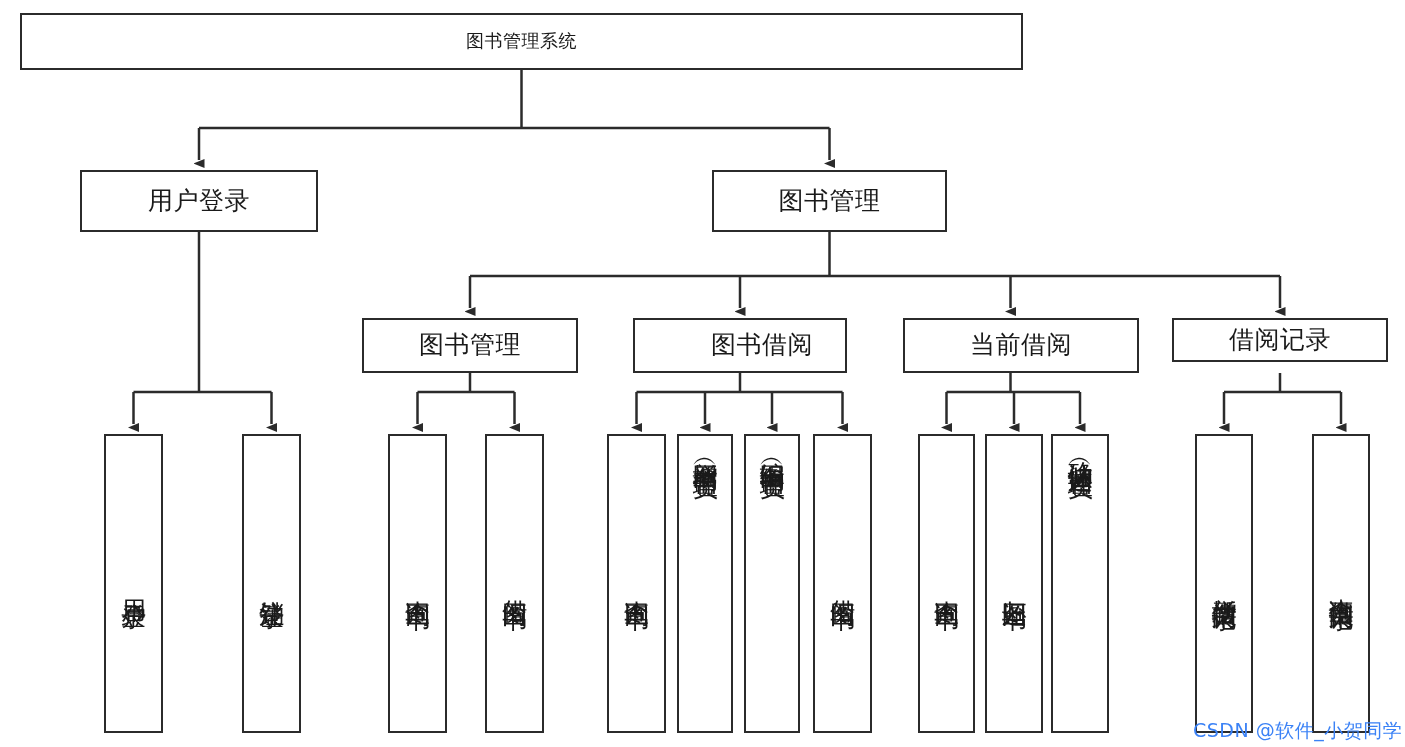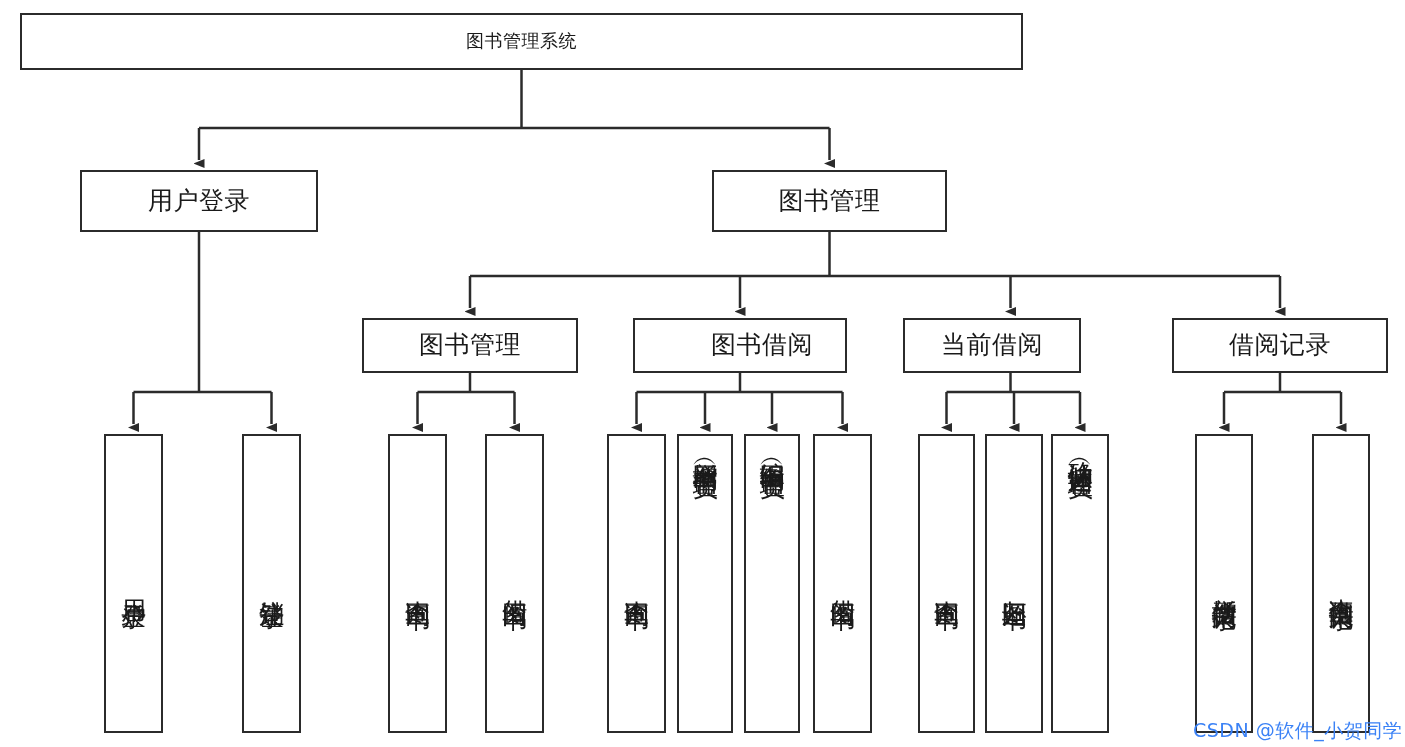--- a/index.html
+++ b/index.html
@@ -139,24 +139,24 @@
   <div class="node h" style="left: 712px; top: 170px; width: 235px; height: 62px;">
     <span class="label">图书管理</span>
   </div>
 
   <div class="node h" style="left: 362px; top: 318px; width: 216px; height: 55px;">
     <span class="label">图书管理</span>
   </div>
   <div class="node h" style="left: 633px; top: 318px; width: 214px; height: 55px; padding-left: 44px;">
     <span class="label">图书借阅</span>
   </div>
-  <div class="node h" style="left: 903px; top: 318px; width: 178px; height: 55px;">
+  <div class="node h" style="left: 903px; top: 318px; width: 236px; height: 55px;">
     <span class="label">当前借阅</span>
   </div>
-  <div class="node h" style="left: 1172px; top: 318px; width: 216px; height: 55px;">
+  <div class="node h" style="left: 1172px; top: 318px; width: 216px; height: 44px;">
     <span class="label">借阅记录</span>
   </div>
 
   <div class="node v mid" style="left: 104px; top: 434px; width: 59px; height: 299px;">
     <span class="label">用户登录</span>
   </div>
   <div class="node v mid" style="left: 242px; top: 434px; width: 59px; height: 299px;">
     <span class="label">注销登录</span>
   </div>
   <div class="node v mid" style="left: 388px; top: 434px; width: 59px; height: 299px;">

